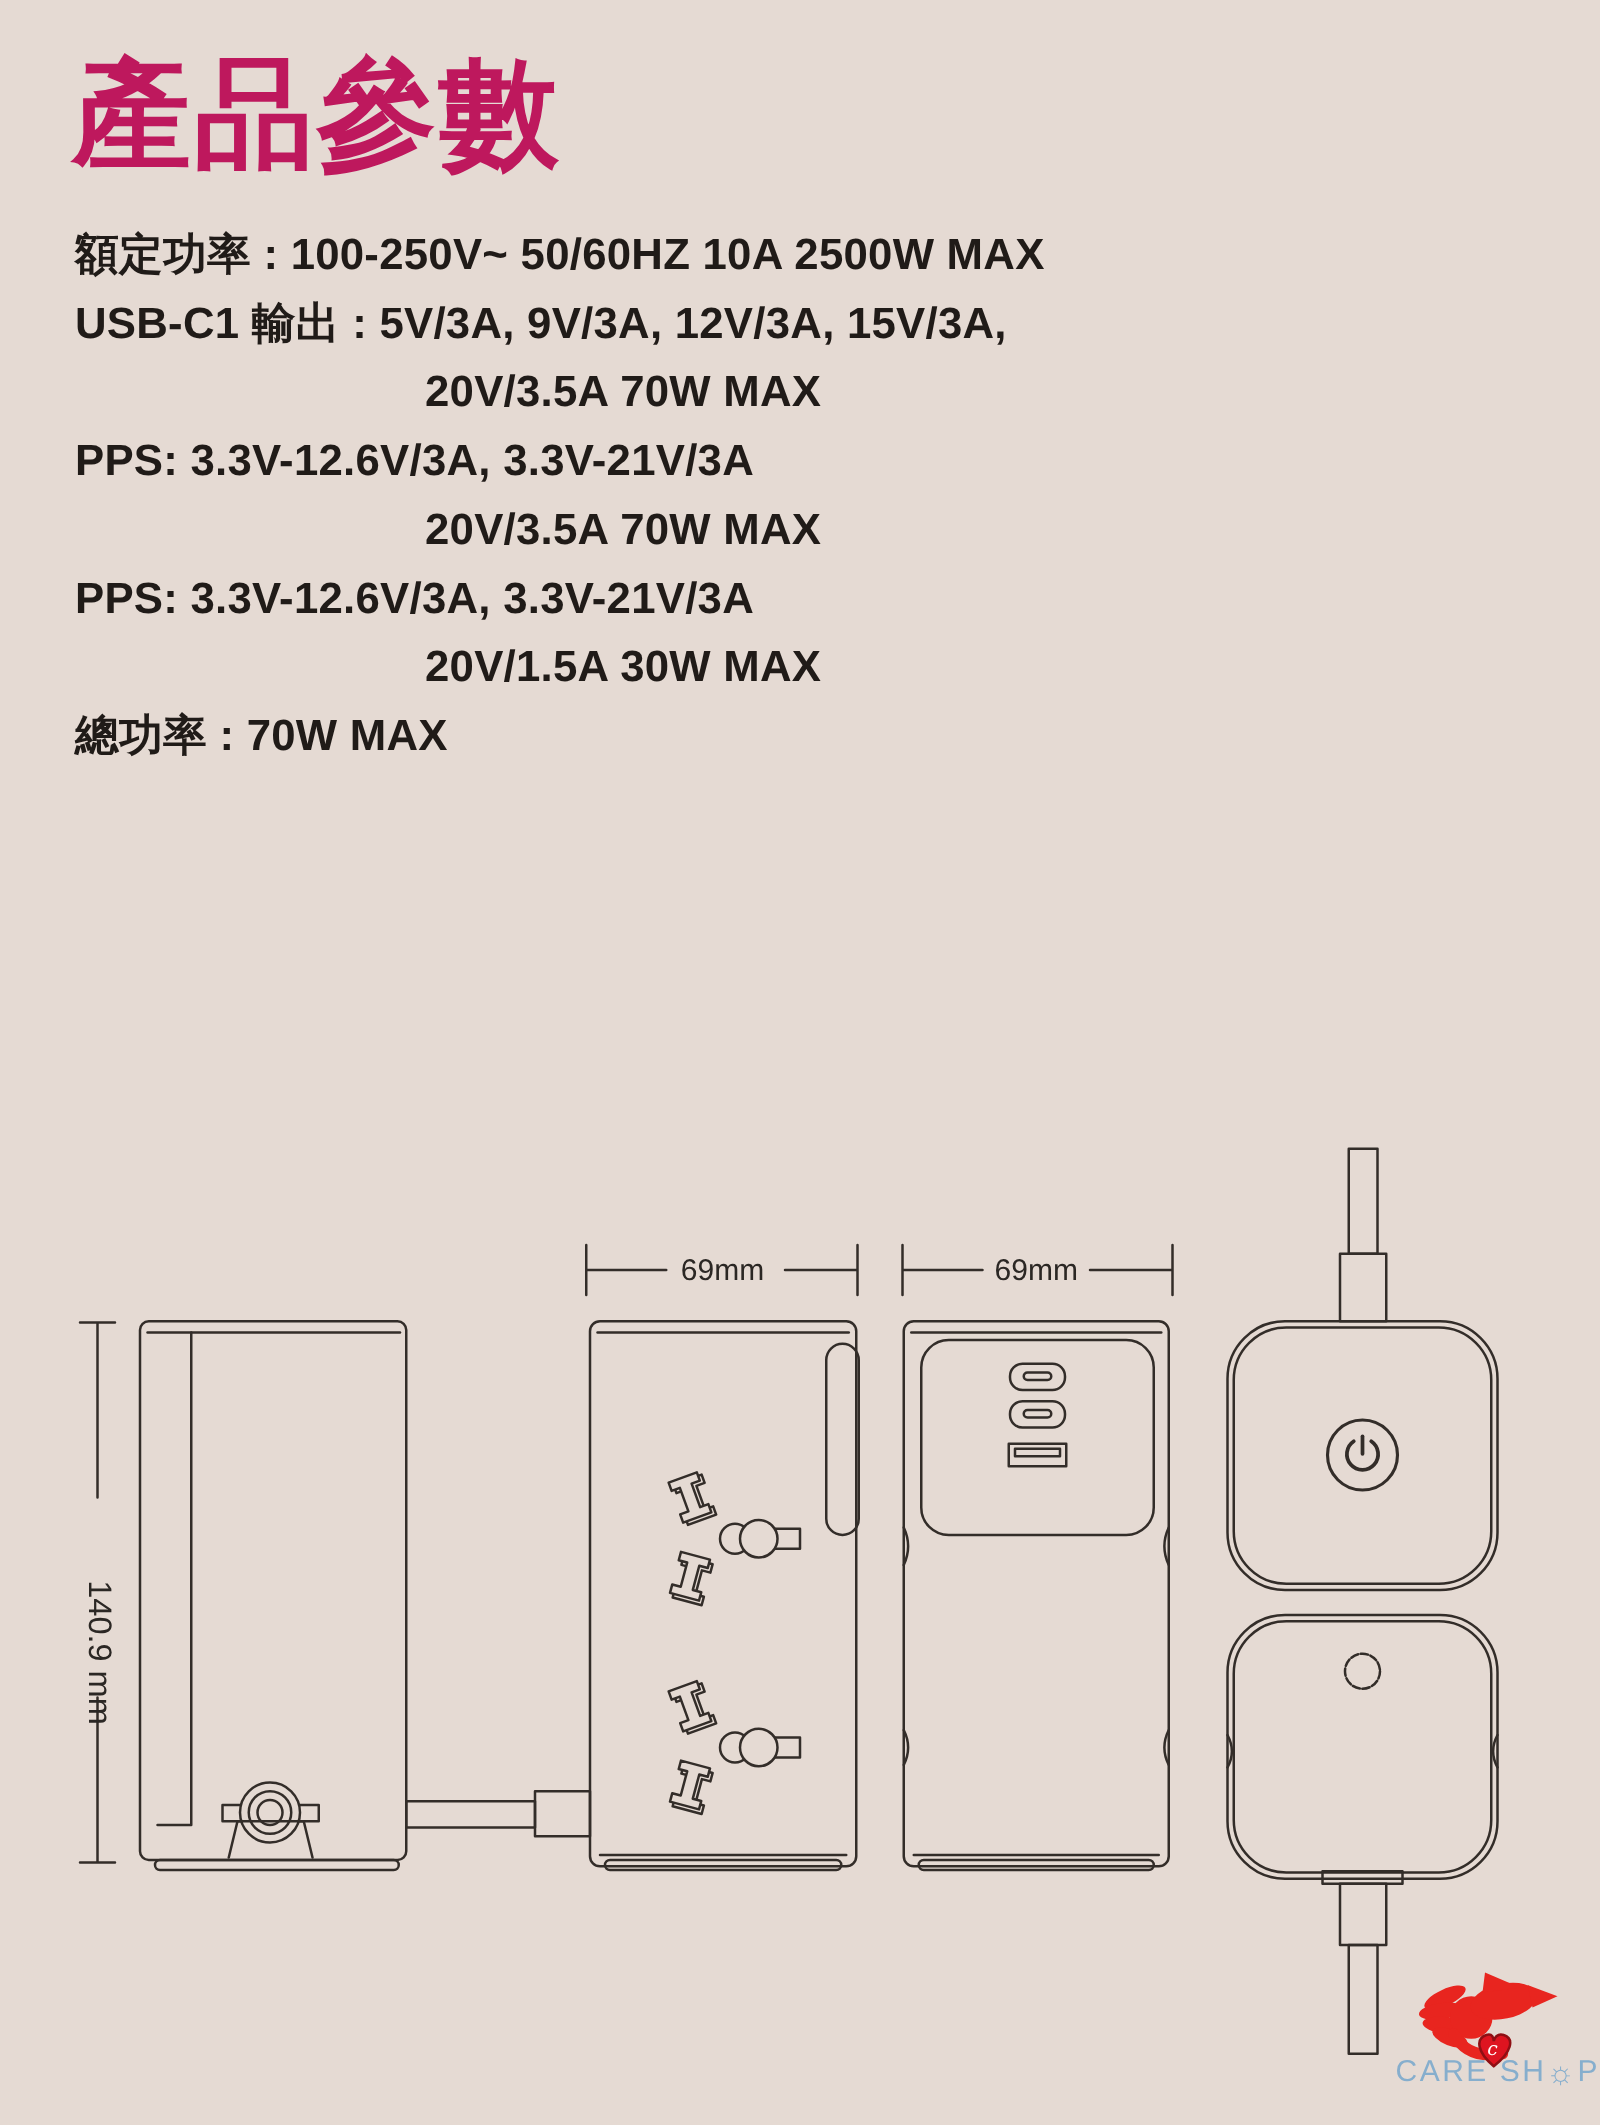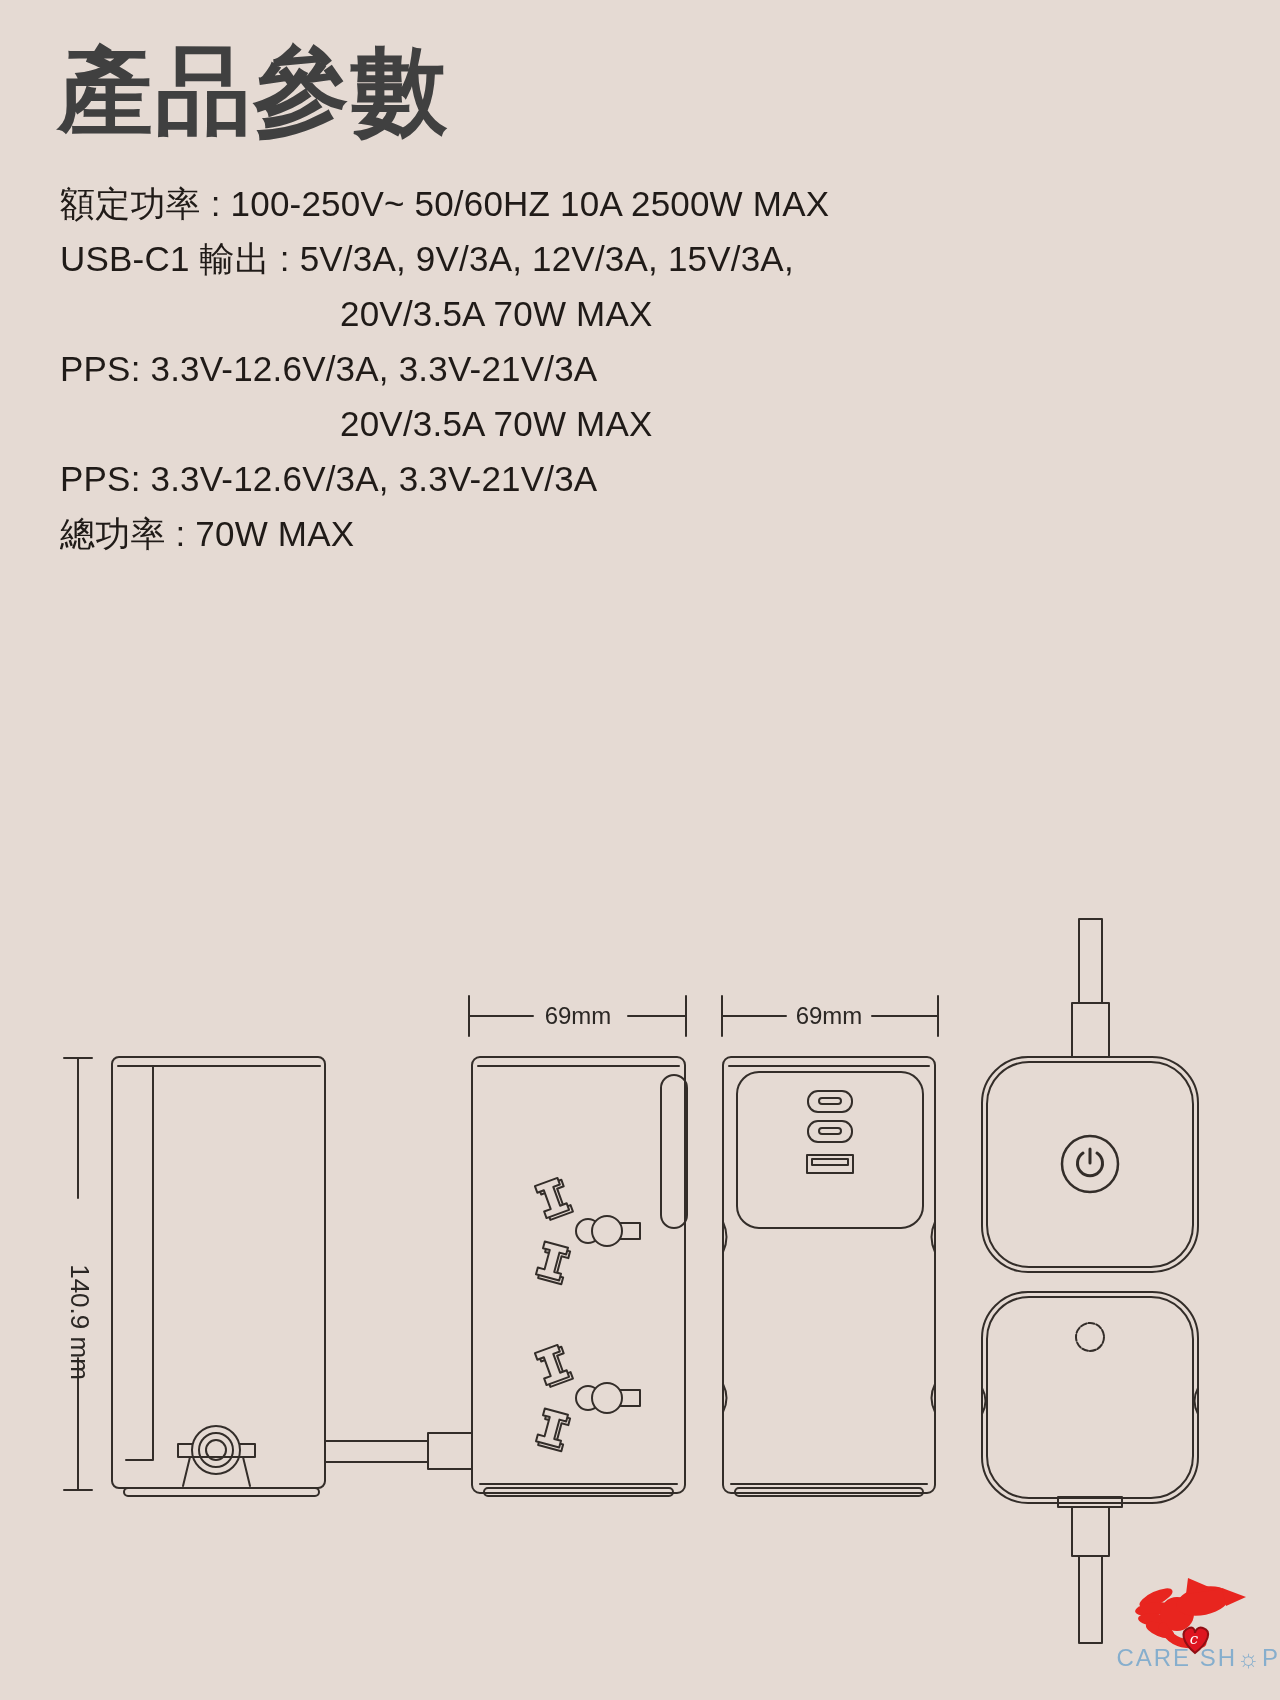--- a/index.html
+++ b/index.html
@@ -6,30 +6,30 @@
   body{
     width:1280px;height:1700px;
     background:#e5dad3;
     position:relative;
     font-family:"Liberation Sans","DejaVu Sans",sans-serif;
     overflow:hidden;
   }
   .page-title{
     position:absolute;left:57px;top:28px;
     font-size:96px;font-weight:900;letter-spacing:2px;
-    color:#404040;
+    color:#be185d;
     font-family:Liberation Sans, sans-serif;
     text-align:center;
   }
   .spec-list{
     position:absolute;left:60px;top:176px;width:1100px;
     font-size:35px;line-height:55px;color:#201b18;
     letter-spacing:0.2px;
   }
-  .spec-line{white-space:nowrap;}
+  .spec-line{white-space:nowrap;font-weight:bold;}
   .spec-line.indent{padding-left:280px;}
   svg.drawing{
     position:absolute;left:0;top:0;width:1280px;height:1700px;
   }
   .logo-text{
     position:absolute;left:1116px;top:1644px;width:164px;
     text-align:right;
     font-size:24px;letter-spacing:2px;font-weight:400;
     color:#86aecd;white-space:nowrap;
   }
@@ -40,20 +40,21 @@
 
 <div class="page-title">產品參數</div>
 
 <div class="spec-list">
   <div class="spec-line">額定功率 : 100-250V~ 50/60HZ 10A 2500W MAX</div>
   <div class="spec-line">USB-C1 輸出 : 5V/3A, 9V/3A, 12V/3A, 15V/3A,</div>
   <div class="spec-line indent">20V/3.5A 70W MAX</div>
   <div class="spec-line">PPS: 3.3V-12.6V/3A, 3.3V-21V/3A</div>
   <div class="spec-line indent">20V/3.5A 70W MAX</div>
   <div class="spec-line">PPS: 3.3V-12.6V/3A, 3.3V-21V/3A</div>
+  <div class="spec-line indent">20V/1.5A 30W MAX</div>
   <div class="spec-line">總功率 : 70W MAX</div>
 </div>
 
 <svg class="drawing" viewBox="0 0 1280 1700">
   <defs>
     <path id="ibeam" d="M-12,-17 H12 V-10 H5 V10 H12 V17 H-12 V10 H-5 V-10 H-12 Z"></path>
     <g id="socket-unit">
       <g transform="rotate(-20)">
         <use href="#ibeam" transform="translate(3,3)"></use>
         <use href="#ibeam" fill="#e5dad3"></use>

